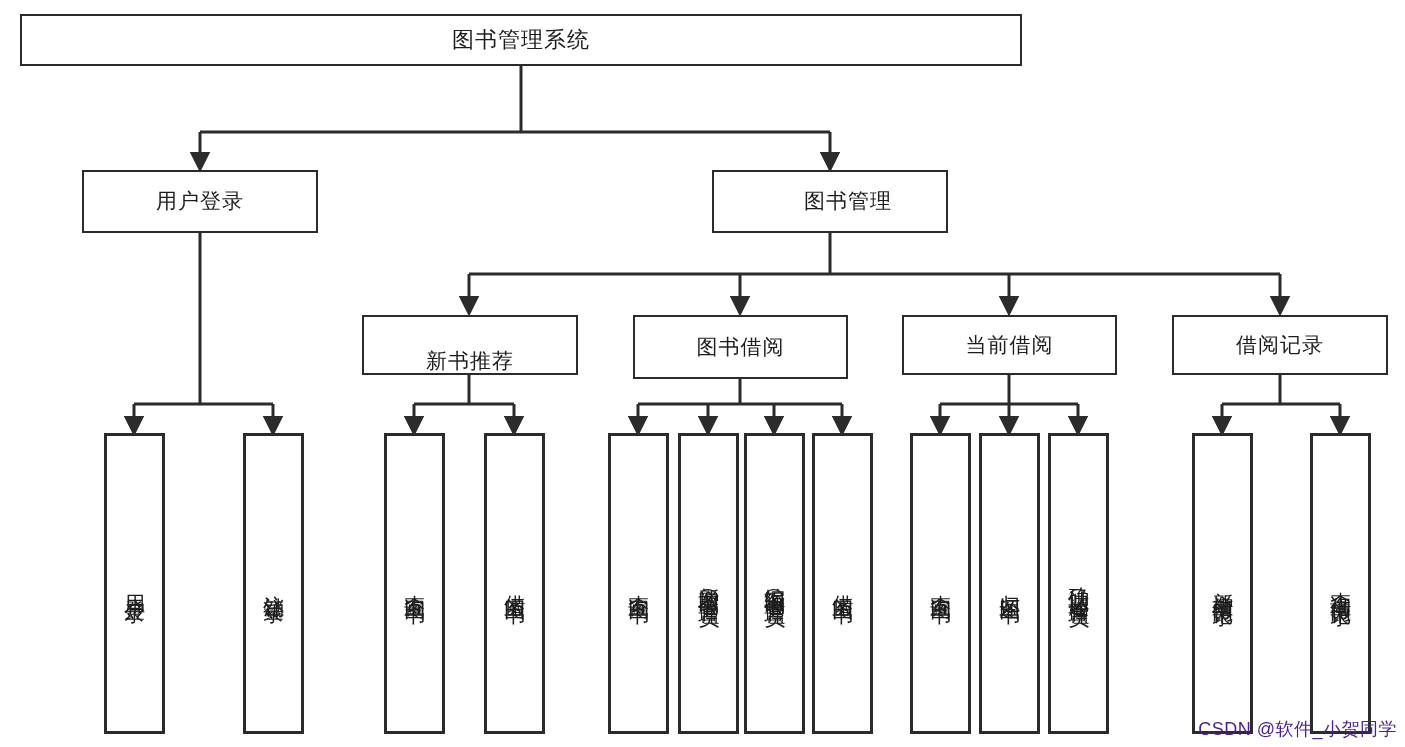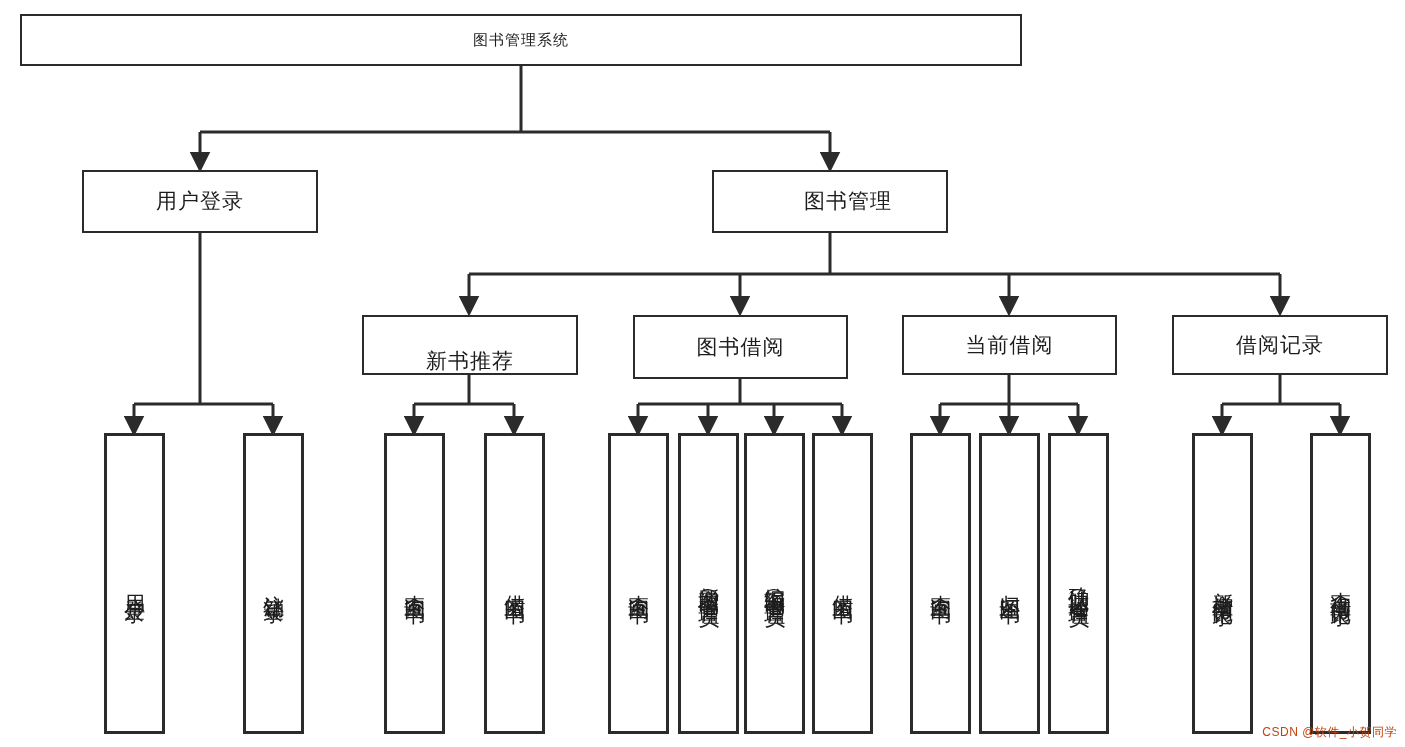--- a/index.html
+++ b/index.html
@@ -31,39 +31,39 @@
     justify-content:center;
     z-index:2;
   }
   .node .label{
     font-size:21px;
     line-height:1.15;
     color:#1d1d1d;
     letter-spacing:1px;
     white-space:nowrap;
   }
-  .node.root .label{font-size:15px;}
+  .node.root .label{font-size:22px;}
   .node.leaf{
     border-width:3px;
   }
   .node.leaf .label{
     writing-mode:vertical-rl;
     text-orientation:upright;
     font-size:21px;
     line-height:1.08;
     letter-spacing:3px;
     white-space:normal;
     max-height:290px;
   }
   .watermark{
     position:absolute;
     right:8px;
     bottom:6px;
-    font-size:12px;
-    color:#c2410c;
+    font-size:18px;
+    color:#4c1d95;
     z-index:5;
     white-space:nowrap;
     letter-spacing:0.5px;
   }
 </style>
 </head>
 <body>
 
 <div id="canvas">
 

